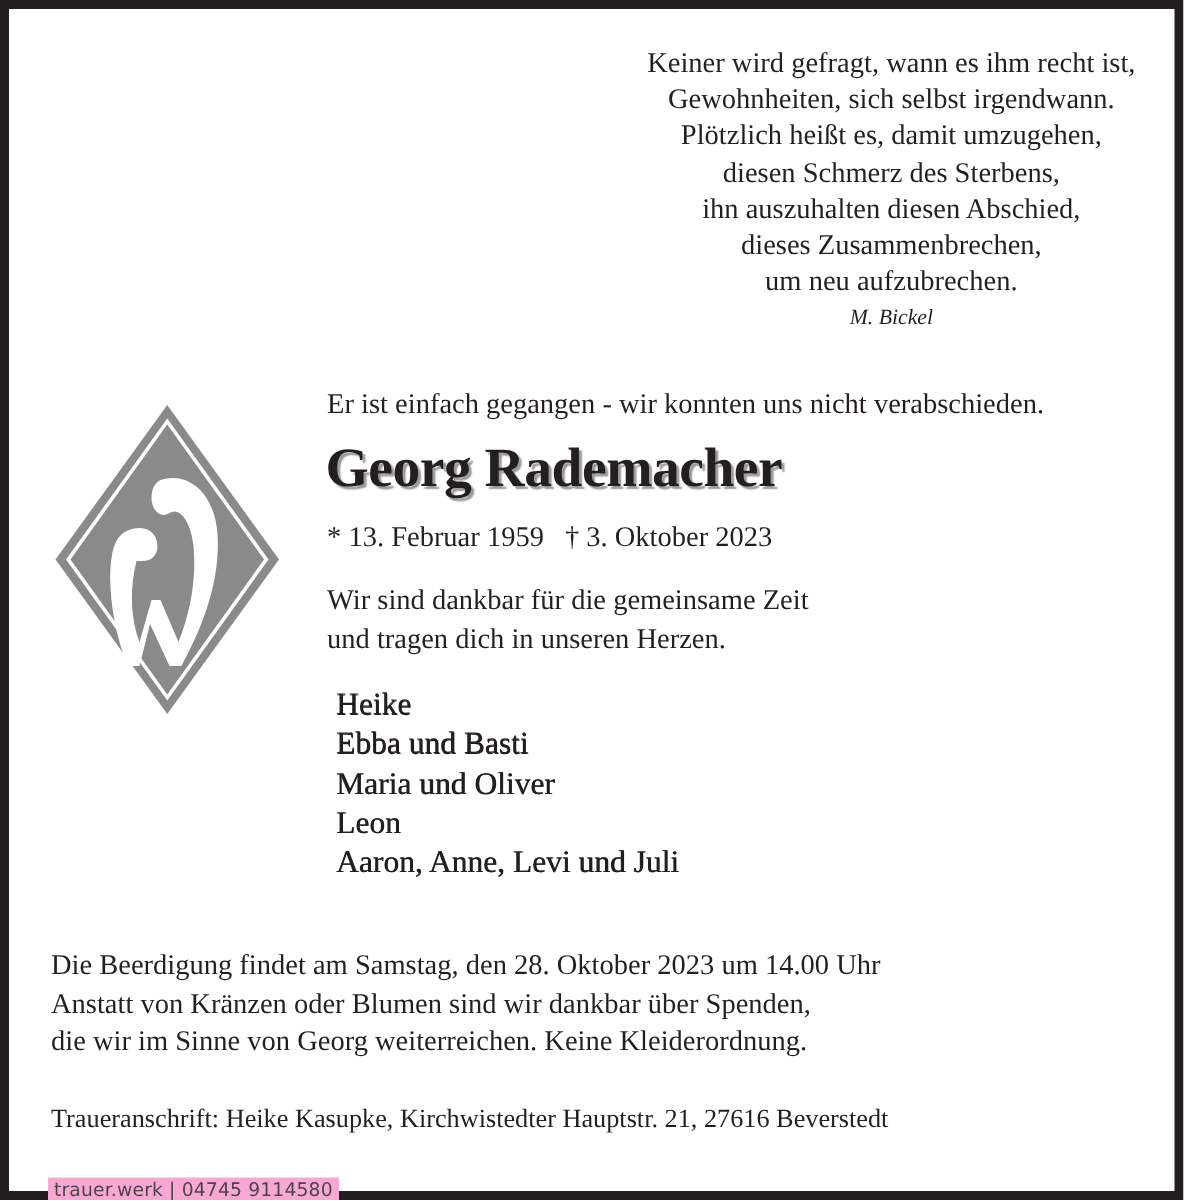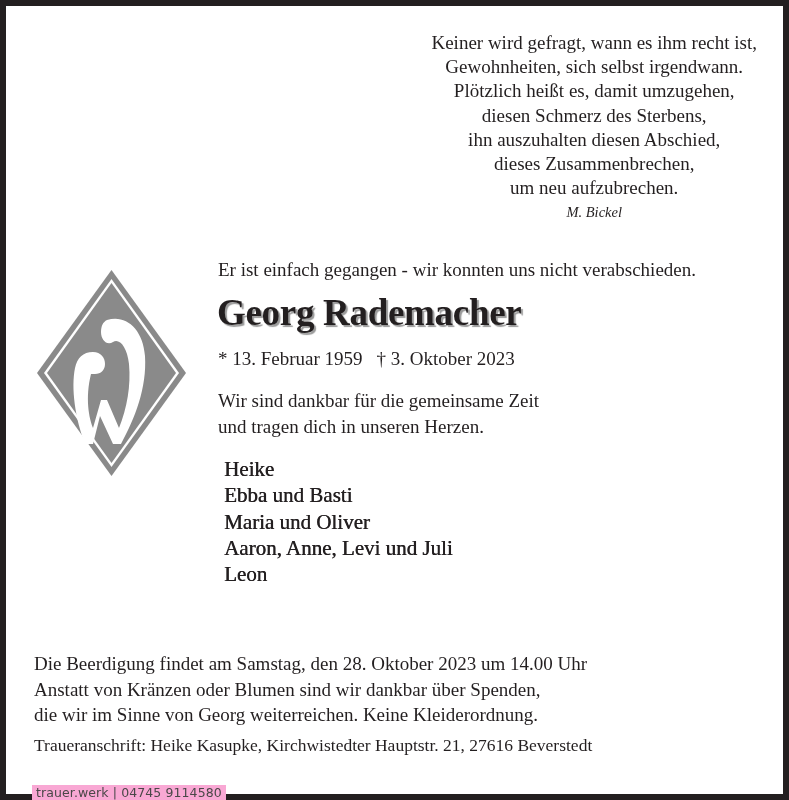--- a/index.html
+++ b/index.html
@@ -16,21 +16,21 @@
   .poem .author { display: block; font-style: italic; font-size: 14.5px; line-height: 20px; margin-top: 2px; }
   .intro { position: absolute; left: 218px; top: 259px; font-size: 19px; white-space: nowrap; }
   .name { position: absolute; left: 217px; top: 291px; font-size: 37px; font-weight: bold; letter-spacing: -0.3px;
           text-shadow: 2px 2px 1px #9a9a9a; white-space: nowrap; line-height: 44px; }
   .dates { position: absolute; left: 218px; top: 348px; font-size: 19px; white-space: nowrap; }
   .dates .sep { display: inline-block; width: 14px; }
   .gratitude { position: absolute; left: 218px; top: 388px; font-size: 19px; line-height: 26px; white-space: nowrap; }
   .mourners { position: absolute; left: 208px; top: 456px; font-size: 21px; line-height: 26.3px; white-space: nowrap;
               text-shadow: 0.4px 0.4px 0 #231f20; margin-left: 16px; }
   .mourners span { display: block; }
-  .funeral { position: absolute; left: 34px; top: 631px; font-size: 19px; line-height: 25.5px; white-space: nowrap; margin-top: 20px; }
+  .funeral { position: absolute; left: 34px; top: 631px; font-size: 19px; line-height: 25.5px; white-space: nowrap; }
   .funeral span { display: block; }
   .address { position: absolute; left: 34px; top: 735px; font-size: 17.5px; white-space: nowrap; }
   .logo { position: absolute; left: 35px; top: 268px; width: 153px; height: 210px; }
 </style>
 </head>
 <body>
 
 <div class="frame"></div>
 
 <div class="poem">
@@ -68,22 +68,22 @@
 
 <div class="gratitude">
   <div>Wir sind dankbar für die gemeinsame Zeit</div>
   <div>und tragen dich in unseren Herzen.</div>
 </div>
 
 <div class="mourners">
   <span>Heike</span>
   <span>Ebba und Basti</span>
   <span>Maria und Oliver</span>
+  <span>Leon</span>
   <span>Aaron, Anne, Levi und Juli</span>
-  <span>Leon</span>
 </div>
 
 <div class="funeral">
   <span>Die Beerdigung findet am Samstag, den 28. Oktober 2023 um 14.00 Uhr</span>
   <span>Anstatt von Kränzen oder Blumen sind wir dankbar über Spenden,</span>
   <span>die wir im Sinne von Georg weiterreichen. Keine Kleiderordnung.</span>
 </div>
 
 <div class="address">Traueranschrift: Heike Kasupke, Kirchwistedter Hauptstr. 21, 27616 Beverstedt</div>
 

